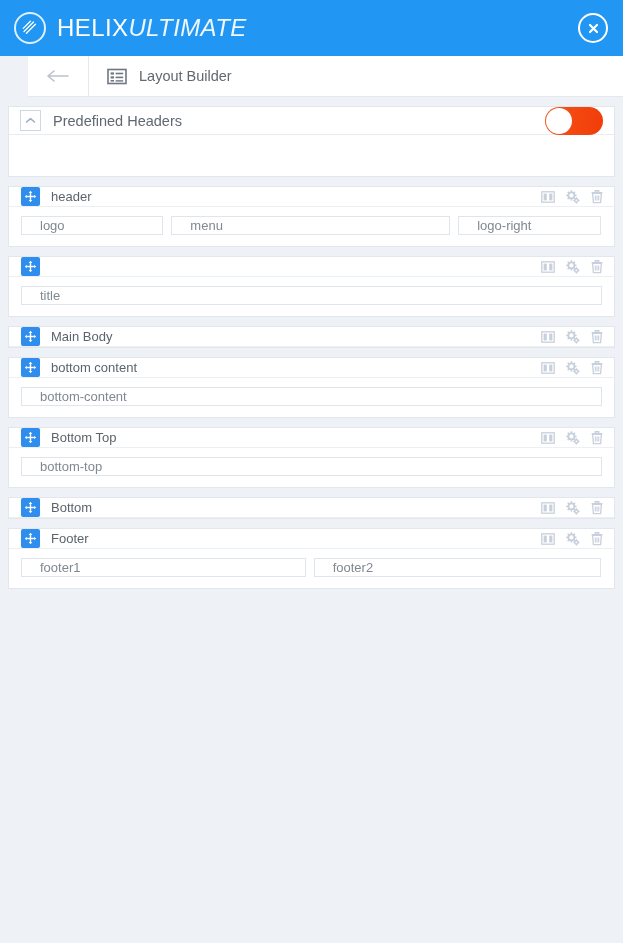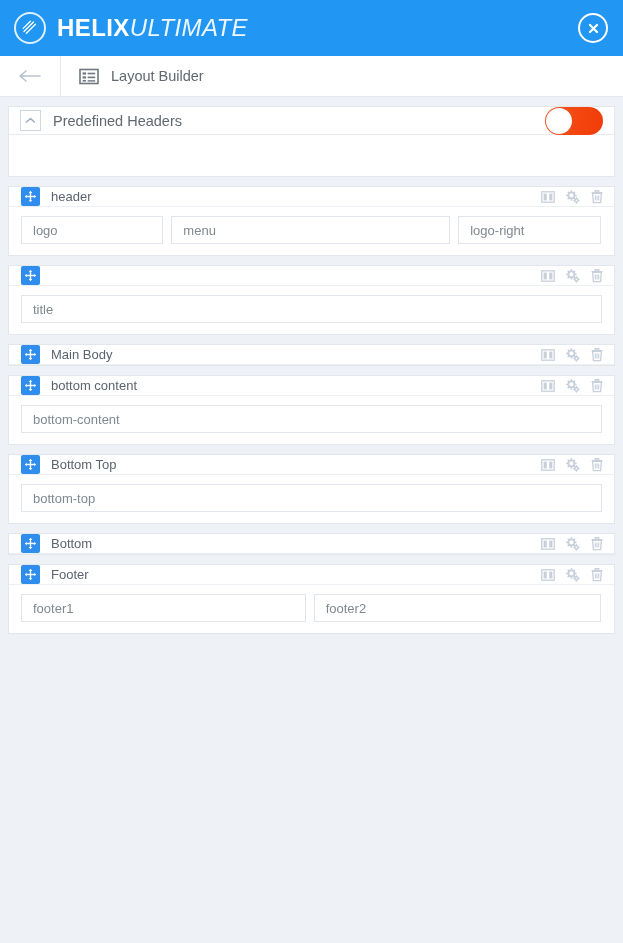--- a/index.html
+++ b/index.html
@@ -27,40 +27,41 @@
     margin-right: 11px;
     display: flex; align-items: center; justify-content: center;
     flex: none;
   }
   .brand-text {
     font-size: 24px;
     letter-spacing: .4px;
     color: #ffffff;
     white-space: nowrap;
   }
-  .brand-text .b-bold { font-weight: bold; }
+  .brand-text .b-bold { font-weight: normal; }
   .brand-text .b-light { font-weight: 300; color: rgba(255,255,255,.92); font-style: italic; }
   .close-btn {
     position: absolute;
     right: 15px; top: 50%;
     transform: translateY(-50%);
     width: 30px; height: 30px;
     border-radius: 50%;
     border: 2px solid #ffffff;
     display: flex; align-items: center; justify-content: center;
     cursor: pointer;
   }
 
   
   .subbar {
     height: 41px;
     background: #ffffff;
     display: flex;
     align-items: stretch;
     border-bottom: 1px solid #e4e8ee;
+    margin-left: 28px;
   }
   .back-cell {
     width: 61px;
     display: flex; align-items: center; justify-content: center;
     border-right: 1px solid #e4e8ee;
     cursor: pointer;
   }
   .crumb-cell {
     display: flex; align-items: center;
     padding-left: 18px;
@@ -149,24 +150,24 @@
 
   
   .blocks {
     display: flex;
     padding: 9px 12px 11px 12px;
     gap: 8px;
   }
   .block {
     border: 1px solid #e0e5ec;
     background: #ffffff;
-    height: 28px;
+    height: 19px;
     display: flex;
     align-items: center;
-    padding-left: 11px;
+    padding-left: 18px;
     font-size: 13px;
     color: #808890;
     cursor: pointer;
     min-width: 0;
     overflow: hidden;
     white-space: nowrap;
   }
   .block.component {
     background: #dcedf9;
     border-color: #a9cfeb;

